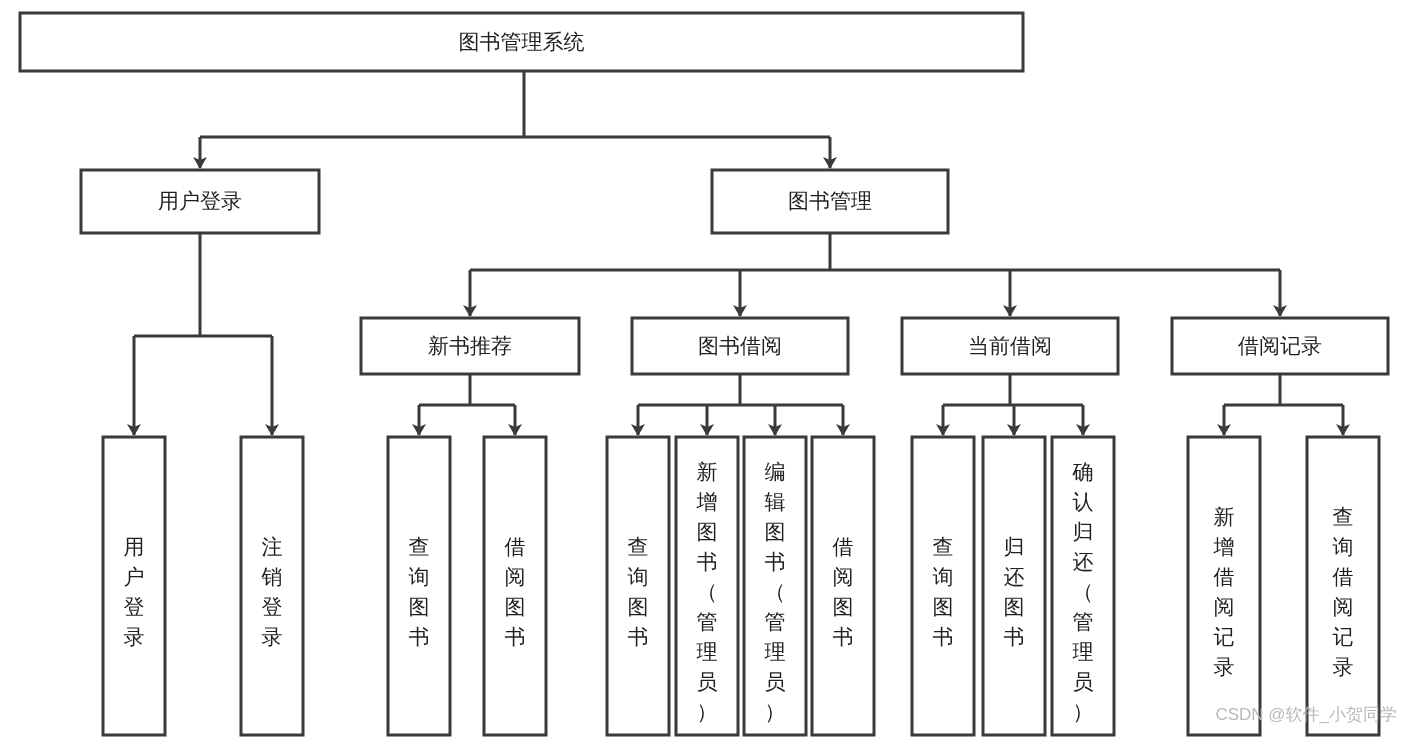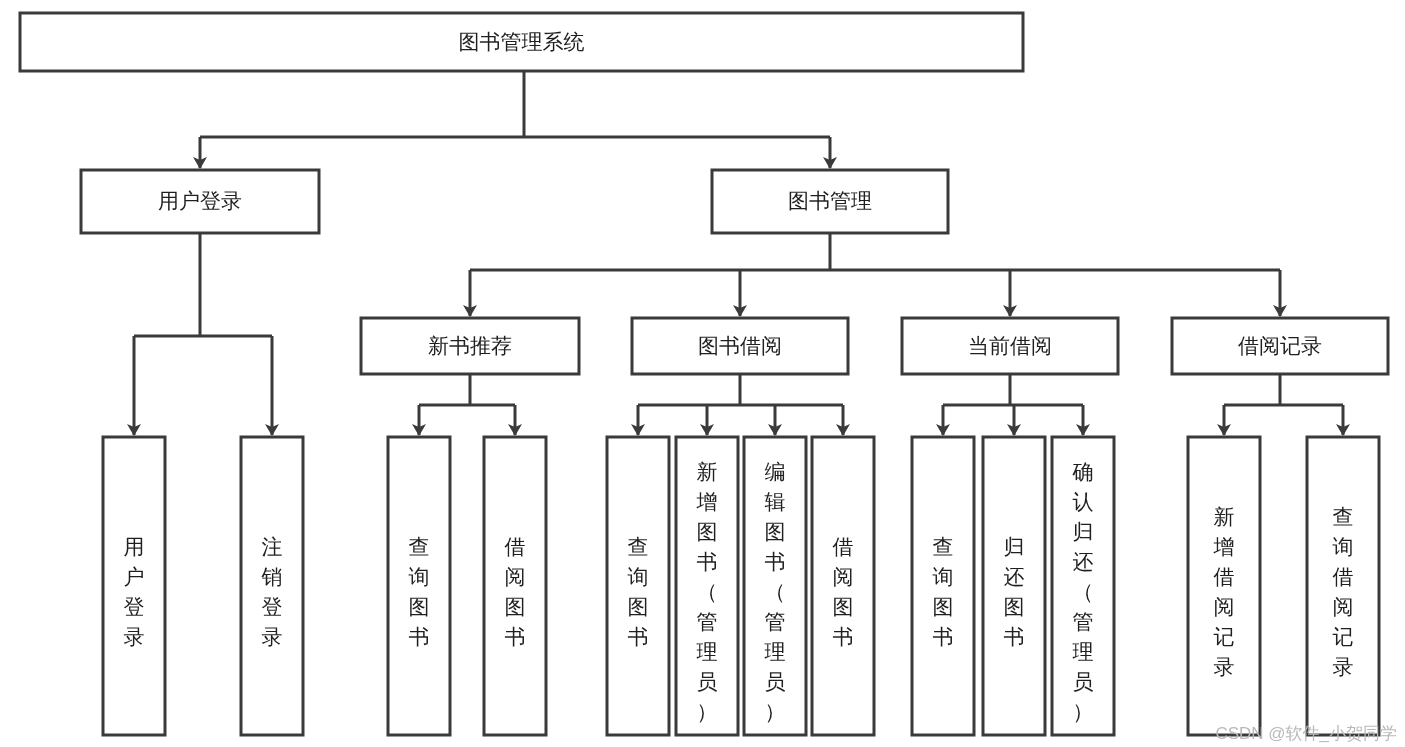--- a/index.html
+++ b/index.html
@@ -11,21 +11,21 @@
   #diagram-root{position:relative;width:1405px;height:747px;background:#fff;text-align:right;}
   svg#tree-svg{position:absolute;left:0;top:0;width:1405px;height:747px;display:block;}
   .node-box{fill:#ffffff;stroke:#3a3a3a;stroke-width:3;}
   .link-line{stroke:#3a3a3a;stroke-width:3;fill:none;}
   .arrow-head{fill:#3a3a3a;stroke:none;}
   .node-label{
     font-family:"Liberation Sans","DejaVu Sans",sans-serif;
     fill:#1f1f1f;font-size:21px;text-anchor:middle;dominant-baseline:middle;
   }
   .watermark{
-    position:absolute;right:8px;bottom:2px;
+    position:absolute;right:8px;bottom:21px;
     font-family:"Liberation Sans","DejaVu Sans",sans-serif;
     font-size:17px;color:#b9b9b9;white-space:nowrap;user-select:none;
   }
 </style>
 </head>
 <body>
 
 <div id="diagram-root">
 
   <svg id="tree-svg" viewBox="0 0 1405 747">

